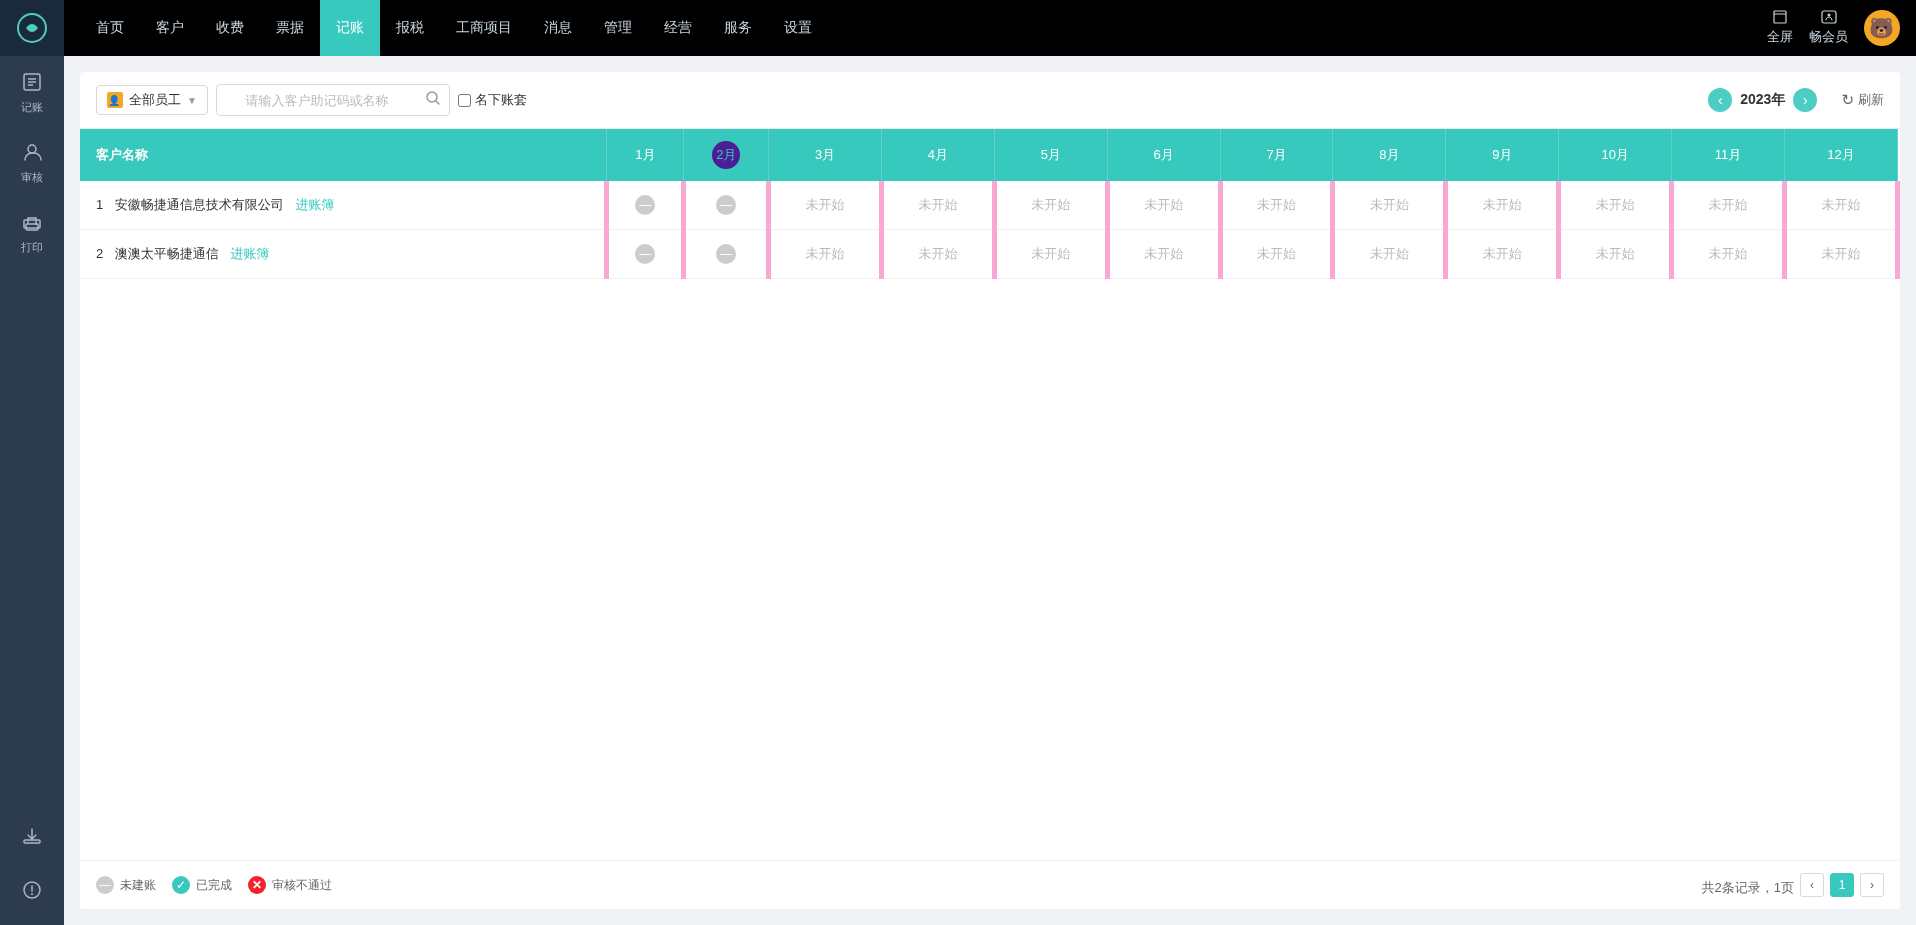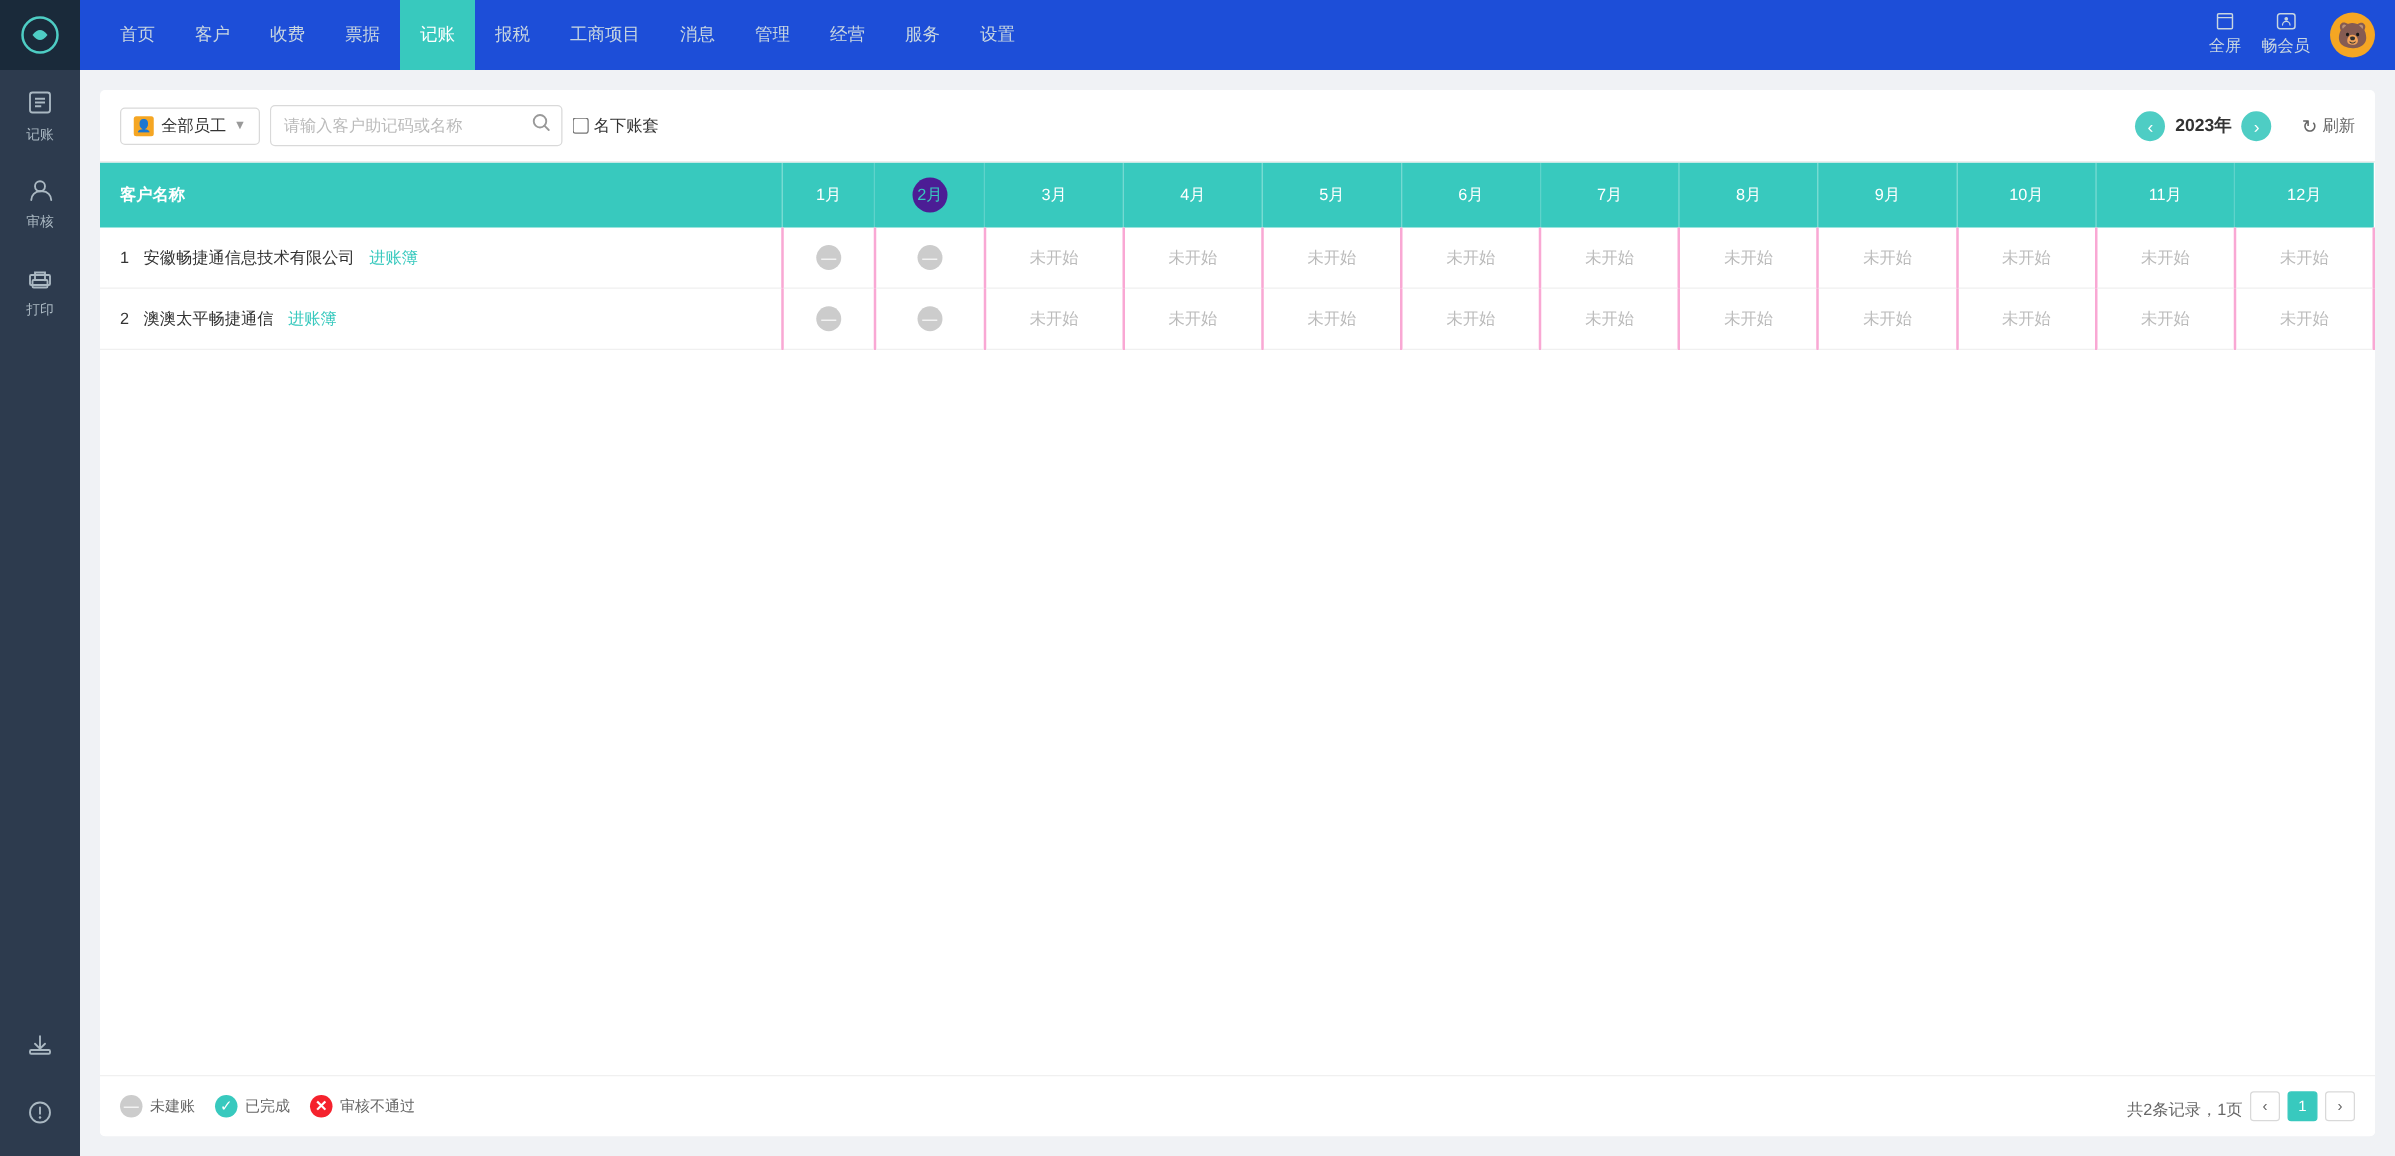--- a/index.html
+++ b/index.html
@@ -70,21 +70,21 @@
     .main-area {
       flex: 1;
       display: flex;
       flex-direction: column;
       overflow: hidden;
     }
 
     
     .top-nav {
       height: 56px;
-      background: #1d4ed8;
+      background: #000000;
       display: flex;
       align-items: center;
       padding: 0 16px;
       flex-shrink: 0;
     }
     .nav-items {
       display: flex;
       align-items: center;
       gap: 0;
       flex: 1;
@@ -188,20 +188,21 @@
       border-radius: 4px;
       overflow: hidden;
     }
     .search-input {
       border: none;
       outline: none;
       padding: 5px 10px;
       font-size: 13px;
       width: 200px;
       color: #8b5cf6;
+      text-align: center;
     }
     .search-input::placeholder { color: #bbb; }
     .search-btn {
       background: none;
       border: none;
       padding: 5px 8px;
       cursor: pointer;
       color: #999;
       font-size: 16px;
     }
@@ -285,21 +286,21 @@
       justify-content: center;
     }
     tbody tr {
       border-bottom: 1px solid #f0f0f0;
     }
     tbody td {
       padding: 14px 8px;
       text-align: center;
       font-size: 13px;
       color: #666;
-      border-right: 2px solid #f9a8d4;
+      border-right: 5px solid #f9a8d4;
     }
     tbody td:first-child {
       text-align: left;
       padding-left: 16px;
     }
     .client-name {
       color: #333;
       margin-right: 8px;
     }
     .link-btn {

